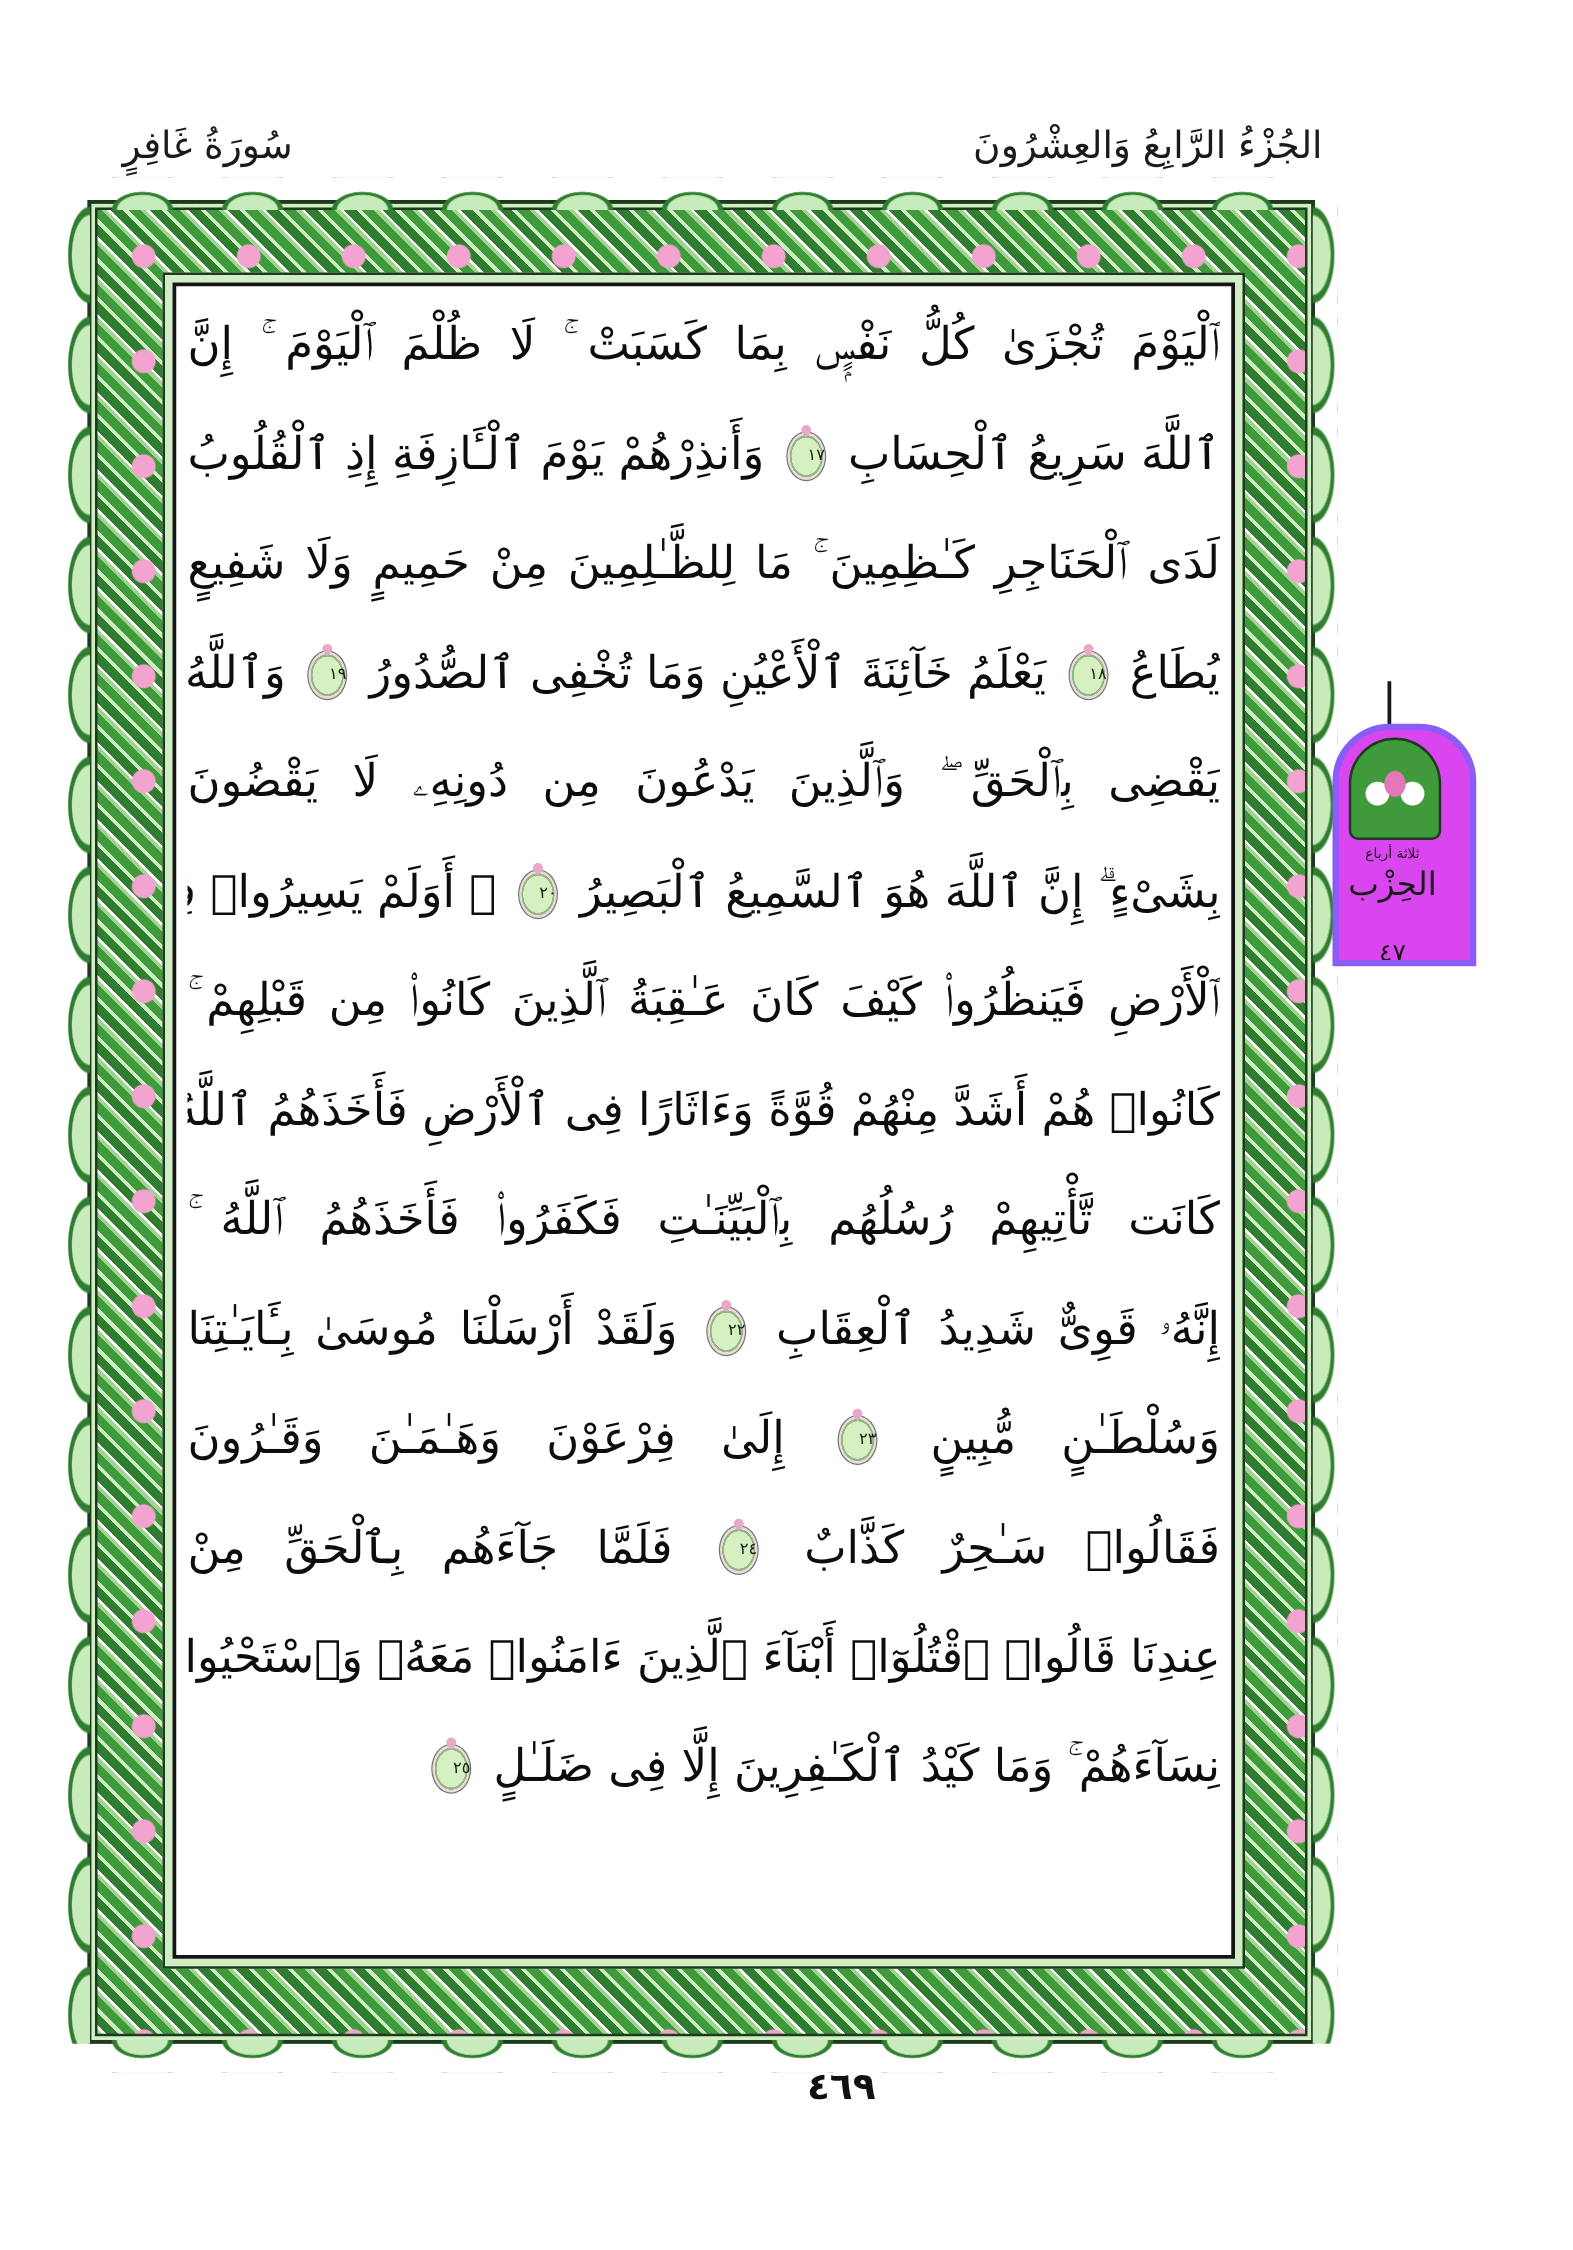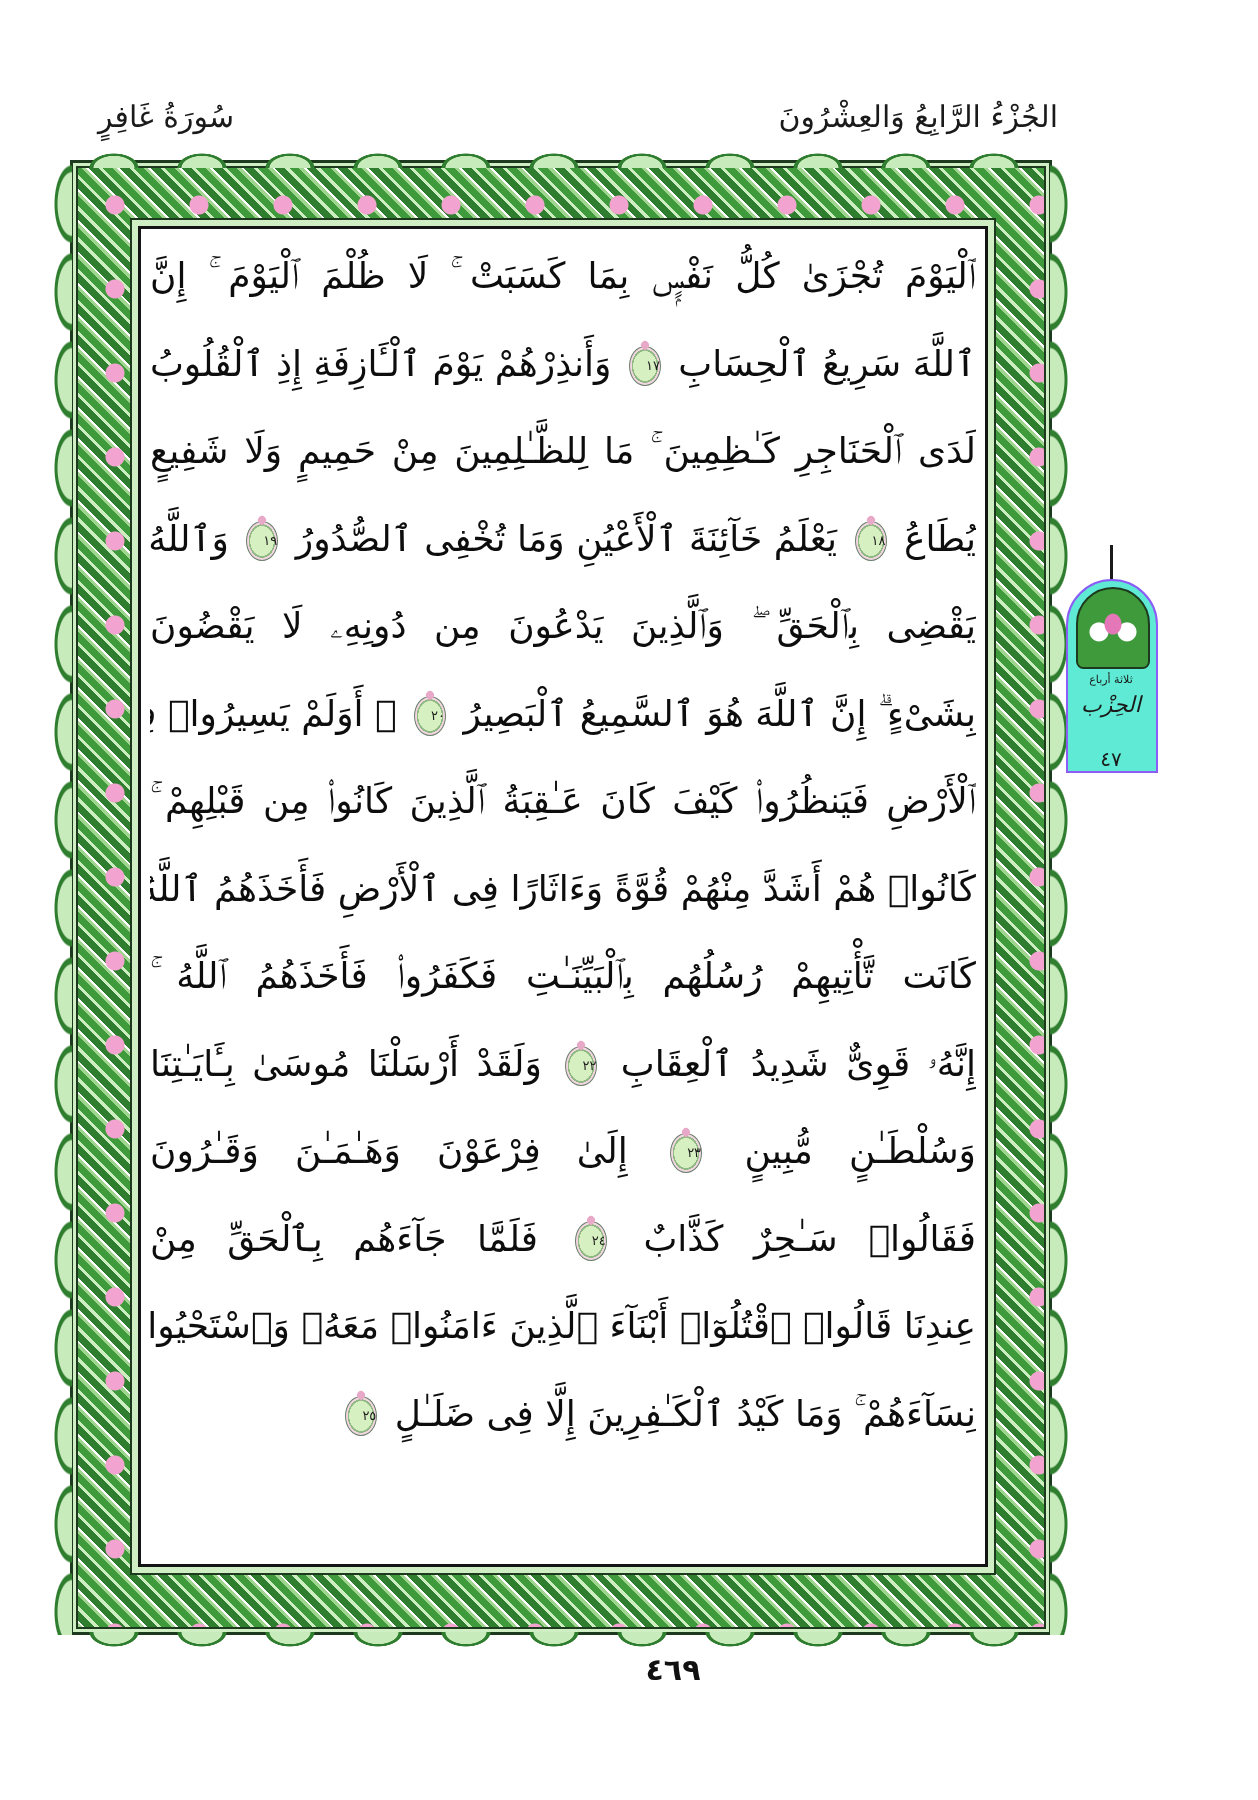--- a/index.html
+++ b/index.html
@@ -147,26 +147,26 @@
     left: 48px;
     top: 0;
     width: 3px;
     height: 36px;
     background: #1a1a1a;
   }
   .hizb-body {
     position: absolute;
     left: 4px;
     top: 34px;
-    width: 92px;
+    width: 115px;
     height: 194px;
     box-sizing: border-box;
-    border: 2px solid #8b5cf6;
+    border: 5px solid #8b5cf6;
     border-radius: 46px 46px 0 0;
-    background: #5eead4;
+    background: #d946ef;
     overflow: hidden;
   }
   .hizb-ornament {
     position: absolute;
     left: 8px;
     top: 6px;
     width: 70px;
     height: 78px;
     border-radius: 40px 40px 8px 8px;
     background:
@@ -185,23 +185,22 @@
     direction: rtl;
     color: #1a1a1a;
   }
   .hizb-fraction {
     font-family: "DejaVu Serif", serif;
     font-size: 11px;
     line-height: 18px;
   }
   .hizb-label {
     font-family: "DejaVu Serif", serif;
-    font-size: 22px;
+    font-size: 26px;
     line-height: 32px;
-    font-style: italic;
   }
   .hizb-number {
     font-family: "DejaVu Sans", sans-serif;
     font-size: 20px;
     line-height: 26px;
     margin-top: 25px;
   }
 
   .page-number {
     position: absolute;

